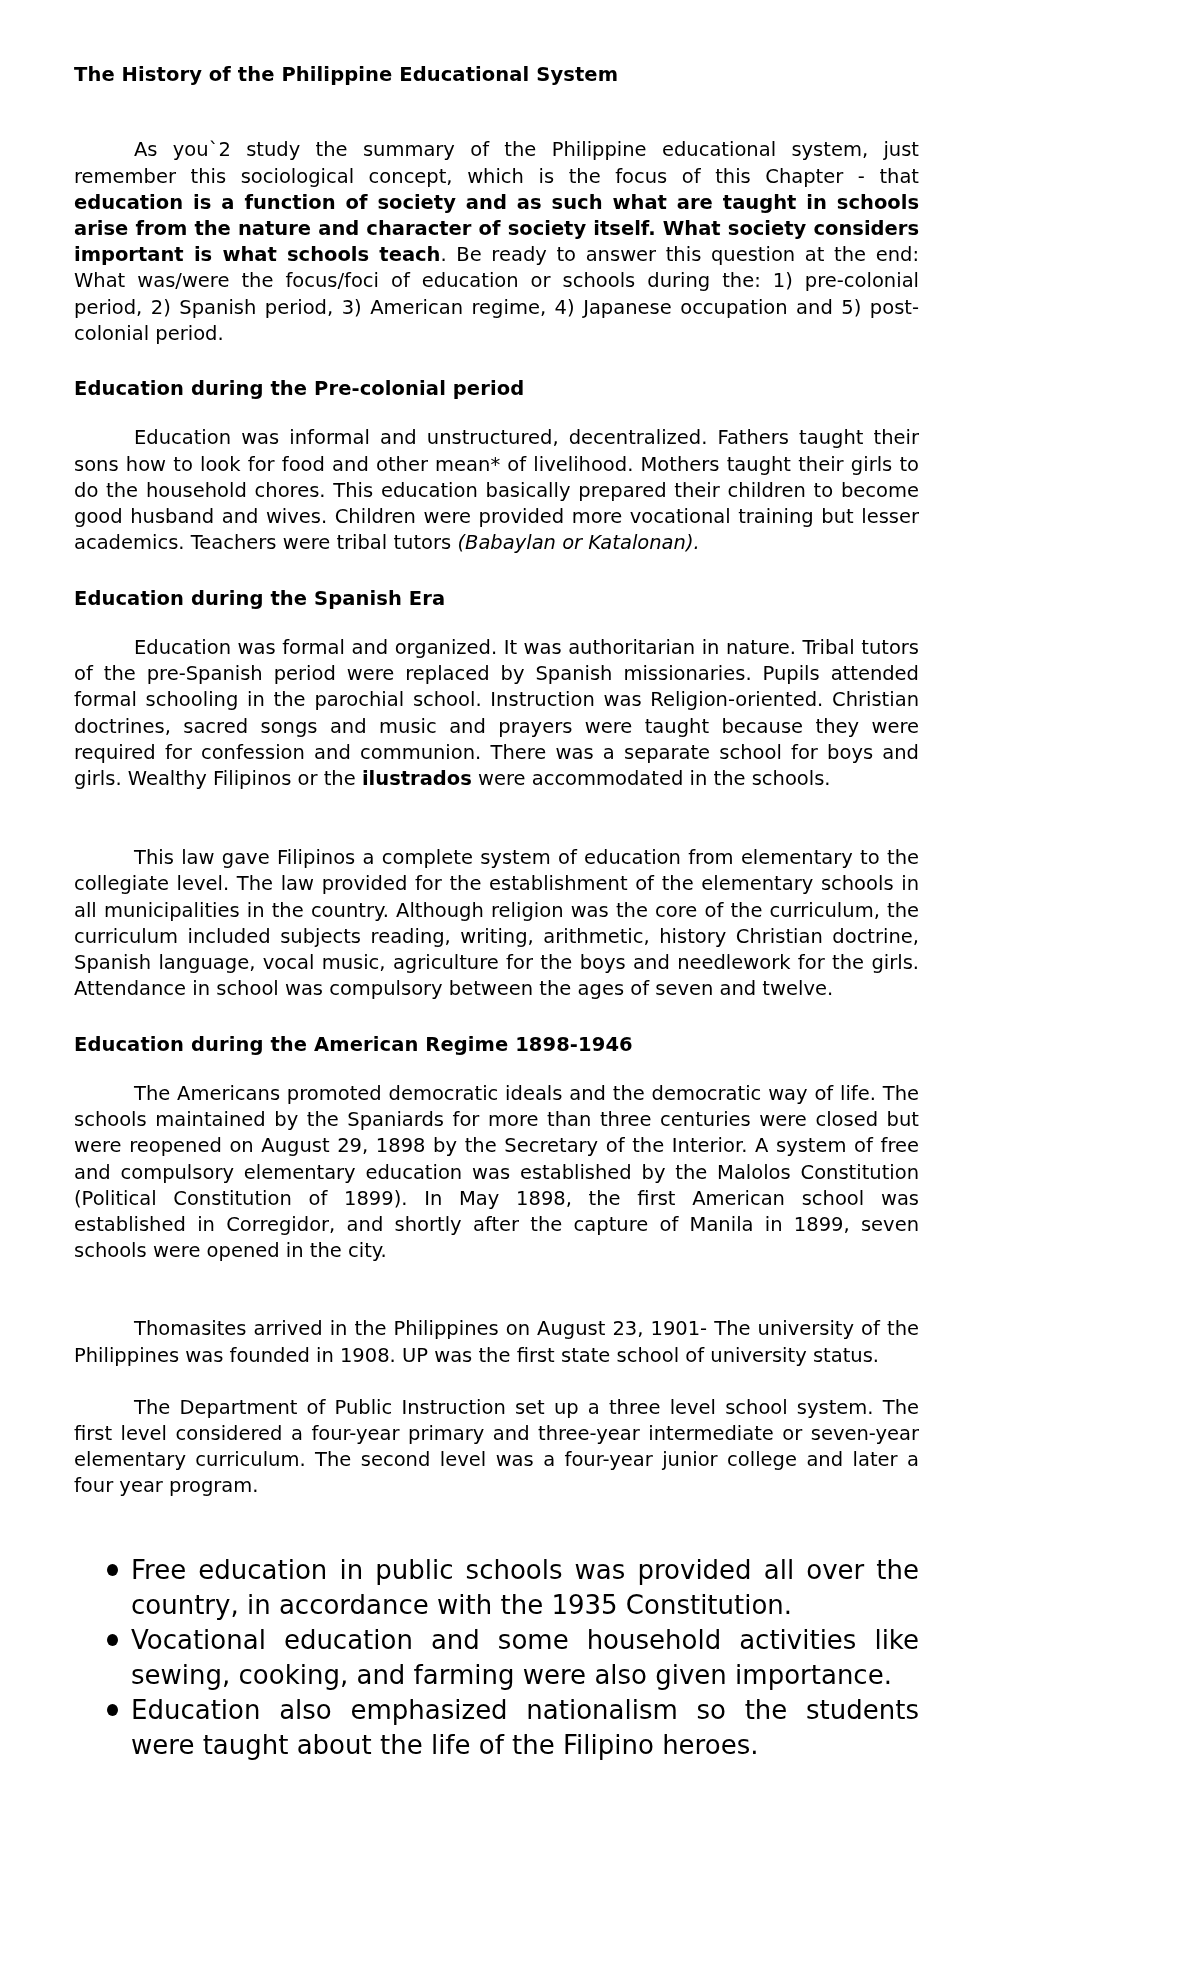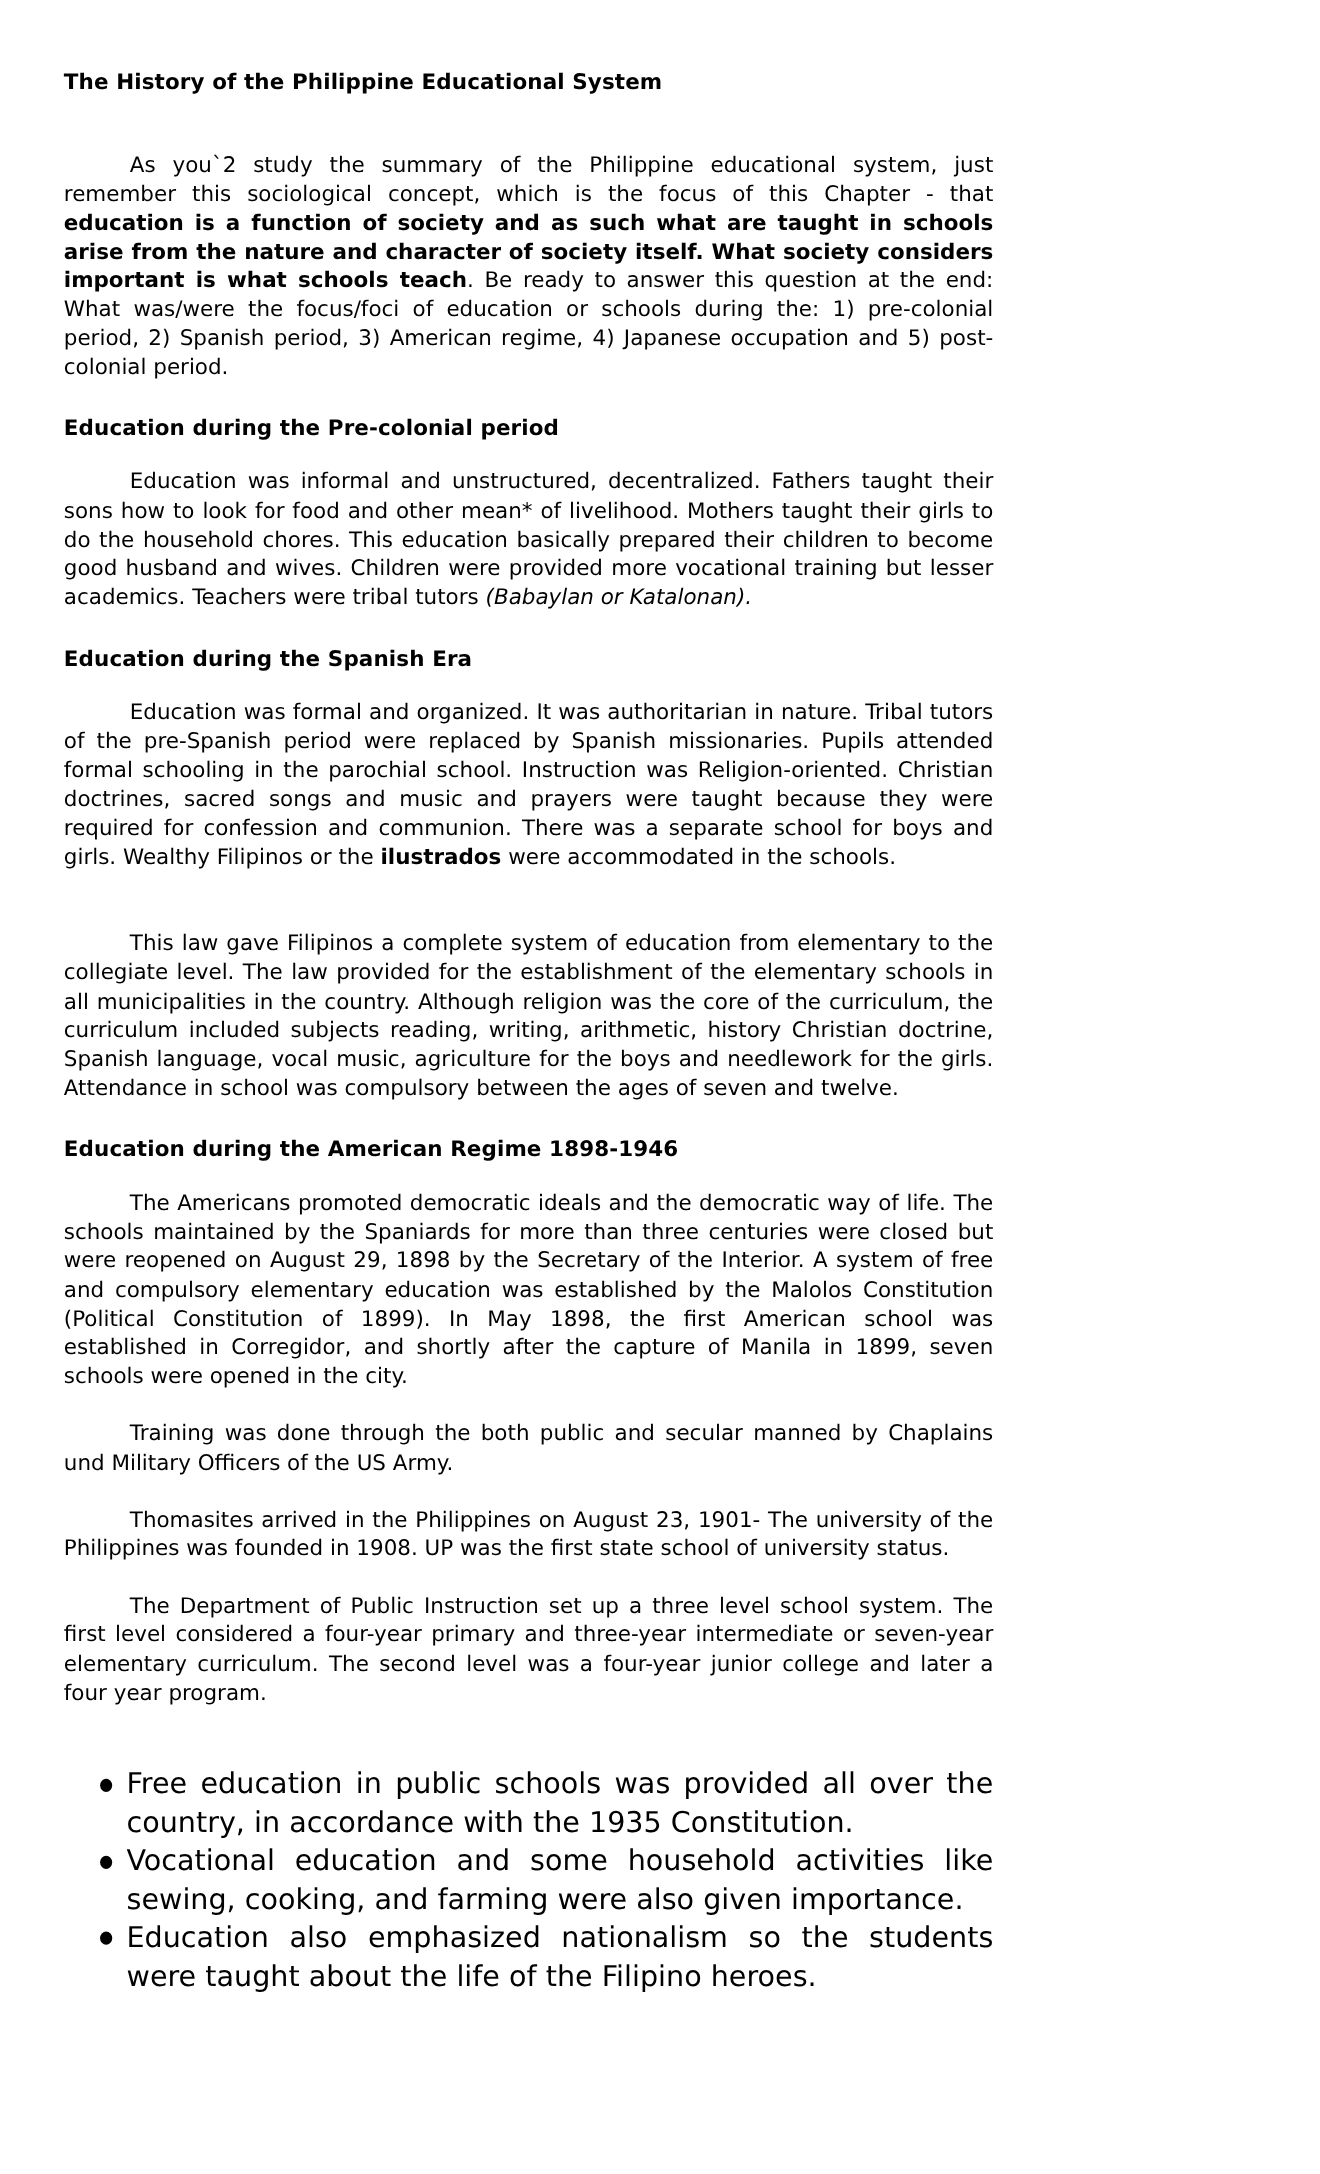--- a/index.html
+++ b/index.html
@@ -14,21 +14,21 @@
   .page {
     width: 1200px;
     min-height: 1976px;
     background: #ffffff;
     box-sizing: border-box;
     padding: 62px 58px 40px 58px;
     position: relative;
   }
   .doc-body {
     width: 845px;
-    margin: 0 auto 0 0;
+    margin: 0 auto 0 16px;
   }
   h2.heading {
     font-size: 19.5px;
     font-weight: bold;
     line-height: 1.30;
     margin: 0 0 0 0;
     padding: 0;
     text-align: left;
     letter-spacing: 0.1px;
   }
@@ -112,21 +112,20 @@
     <div class="gap-lg"></div>
 
     <h2 class="heading">Education during the American Regime 1898-1946</h2>
 
     <div class="gap-head"></div>
 
     <p class="para">The Americans promoted democratic ideals and the democratic way of life. The schools maintained by the Spaniards for more than three centuries were closed but were reopened on August 29, 1898 by the Secretary of the Interior. A system of free and compulsory elementary education was established by the Malolos Constitution (Political Constitution of 1899). In May 1898, the first American school was established in Corregidor, and shortly after the capture of Manila in 1899, seven schools were opened in the city.</p>
 
     <div class="gap-md"></div>
 
-    <p class="para">Training was done through the both public and secular manned by Chaplains und Military Officers of the US Army.</p>
 
     <div class="gap-md"></div>
 
     <p class="para">Thomasites arrived in the Philippines on August 23, 1901- The university of the Philippines was founded in 1908. UP was the first state school of university status.</p>
 
     <div class="gap-md"></div>
 
     <p class="para">The Department of Public Instruction set up a three level school system. The first level considered a four-year primary and three-year intermediate or seven-year elementary curriculum. The second level was a four-year junior college and later a four year program.</p>
 
     <div class="gap-lg"></div>

